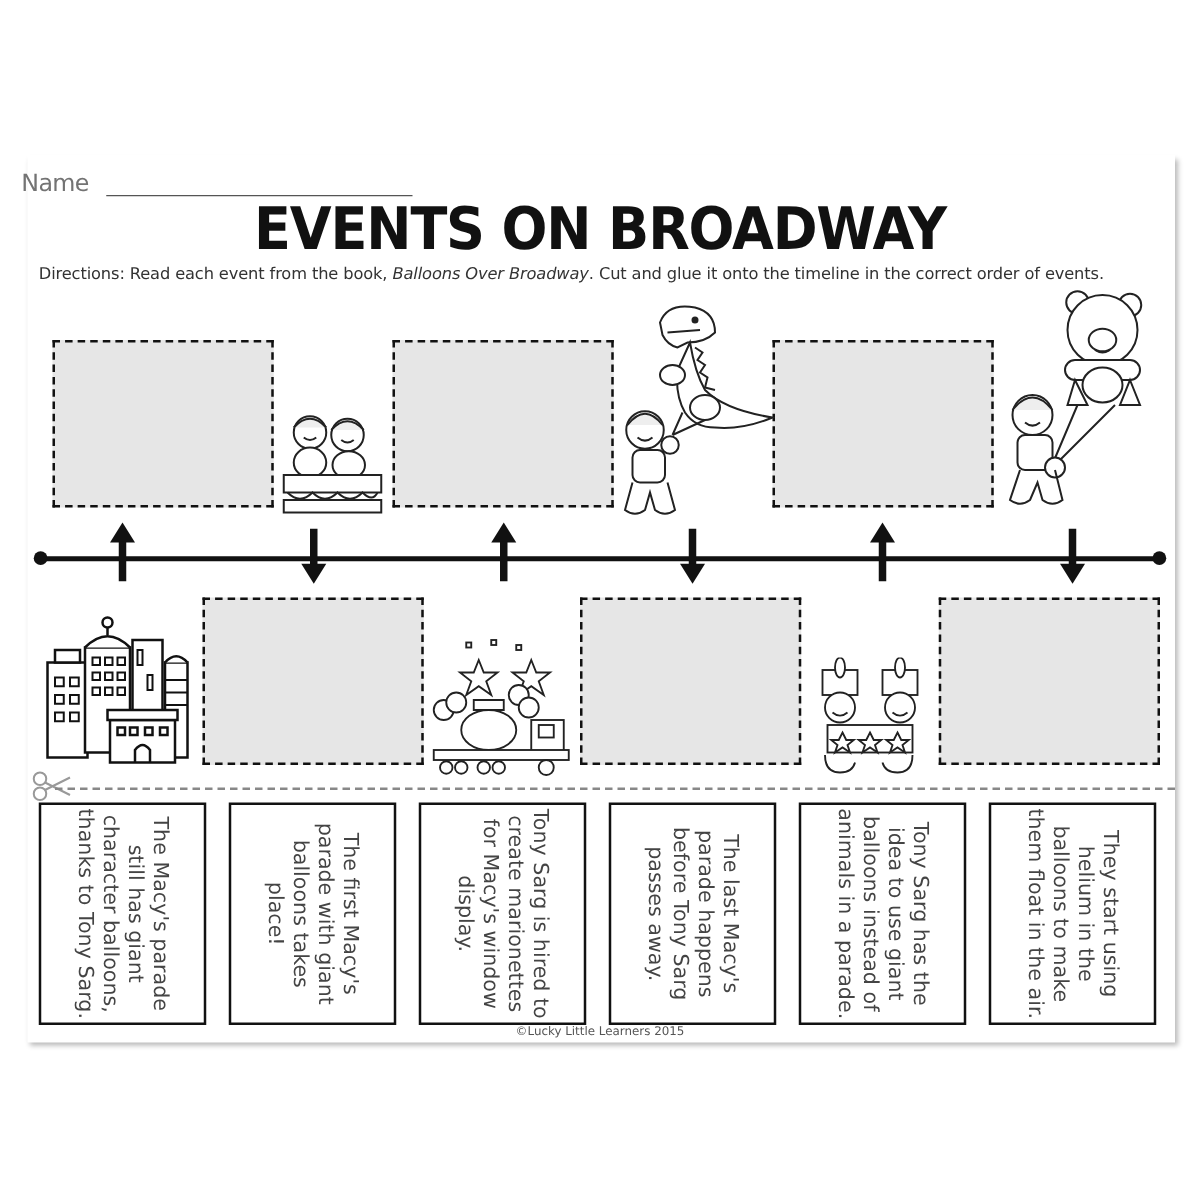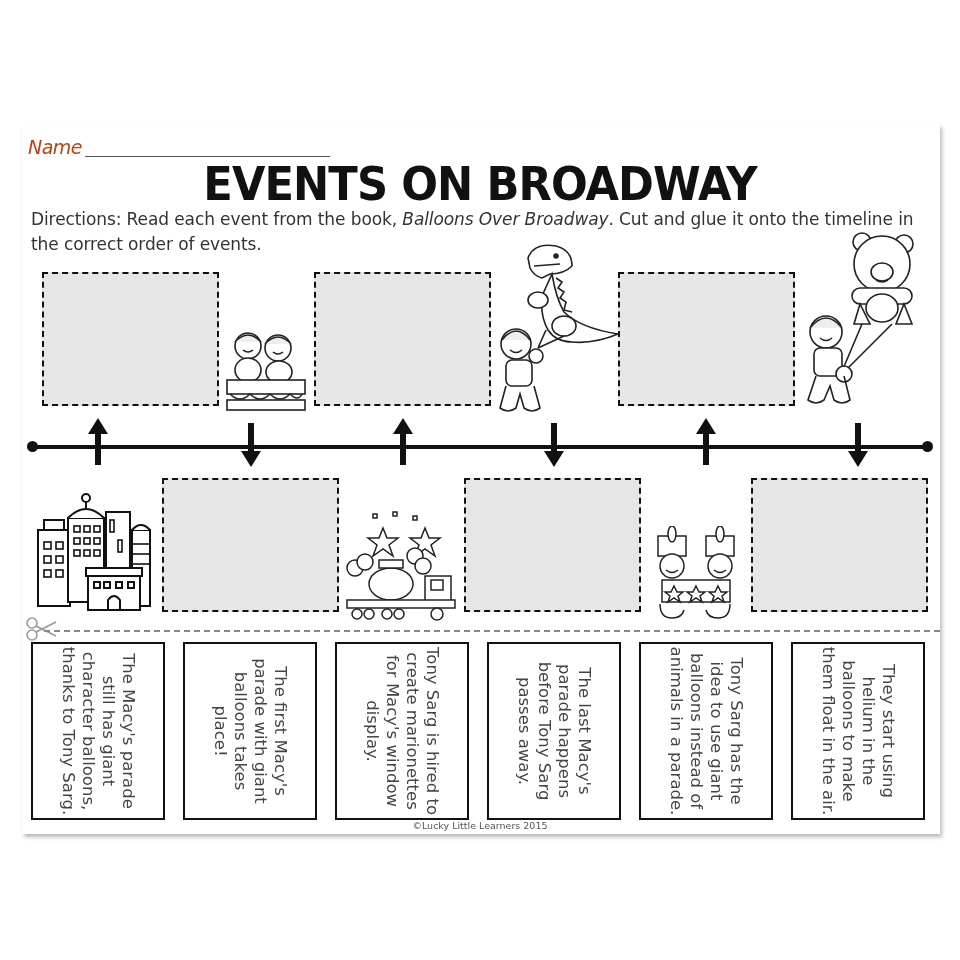--- a/index.html
+++ b/index.html
@@ -1,25 +1,25 @@
 <!DOCTYPE html>
 <html><head>
 <meta charset="utf-8">
 <style>
   html, body { margin:0; padding:0; }
   body { width:960px; height:960px; background:#ffffff; position:relative; overflow:hidden;
          font-family:"DejaVu Sans", sans-serif; color:#222; }
   .sheet { position:absolute; left:22px; top:124px; width:918px; height:710px; background:#fff;
            box-shadow: 2px 3px 4px rgba(0,0,0,0.28); }
   .abs { position:absolute; }
-  .name-label { left:28px; top:136px; font-size:19px; color:#c2410c; letter-spacing:-0.5px;font-style:italic; }
+  .name-label { left:17px; top:136px; font-size:19px; color:#737373; letter-spacing:-0.5px; }
   .name-line { left:85px; top:156px; width:245px; height:0; border-top:1px solid #555; }
   .title { left:0; width:960px; top:156px; text-align:center; font-family:"DejaVu Sans", sans-serif;
            font-weight:bold; font-size:47px; letter-spacing:-1px; color:#111; transform:scaleX(0.92); }
-  .directions { left:31px; top:207px; width:900px; font-size:17px; line-height:25px; color:#333; letter-spacing:-0.1px; }
+  .directions { left:31px; top:207px; width:900px; font-size:13px; line-height:25px; color:#333; letter-spacing:-0.1px; }
   .directions em { font-style:italic; }
   .box { position:absolute; width:177px; height:134px; background:#e6e6e6;
          border:2px dashed #111; box-sizing:border-box; }
   .timeline { left:32px; top:445px; width:896px; height:4px; background:#111; }
   .dot { width:11px; height:11px; border-radius:50%; background:#111; top:441px; }
   .arrow { position:absolute; width:20px; }
   .arrow .shaft { position:absolute; left:7px; width:6px; background:#111; }
   .arrow .head { position:absolute; left:0; width:0; height:0; border-left:10px solid transparent; border-right:10px solid transparent; }
   .arrow.up .head { top:0; border-bottom:16px solid #111; }
   .arrow.up .shaft { top:15px; height:32px; }

